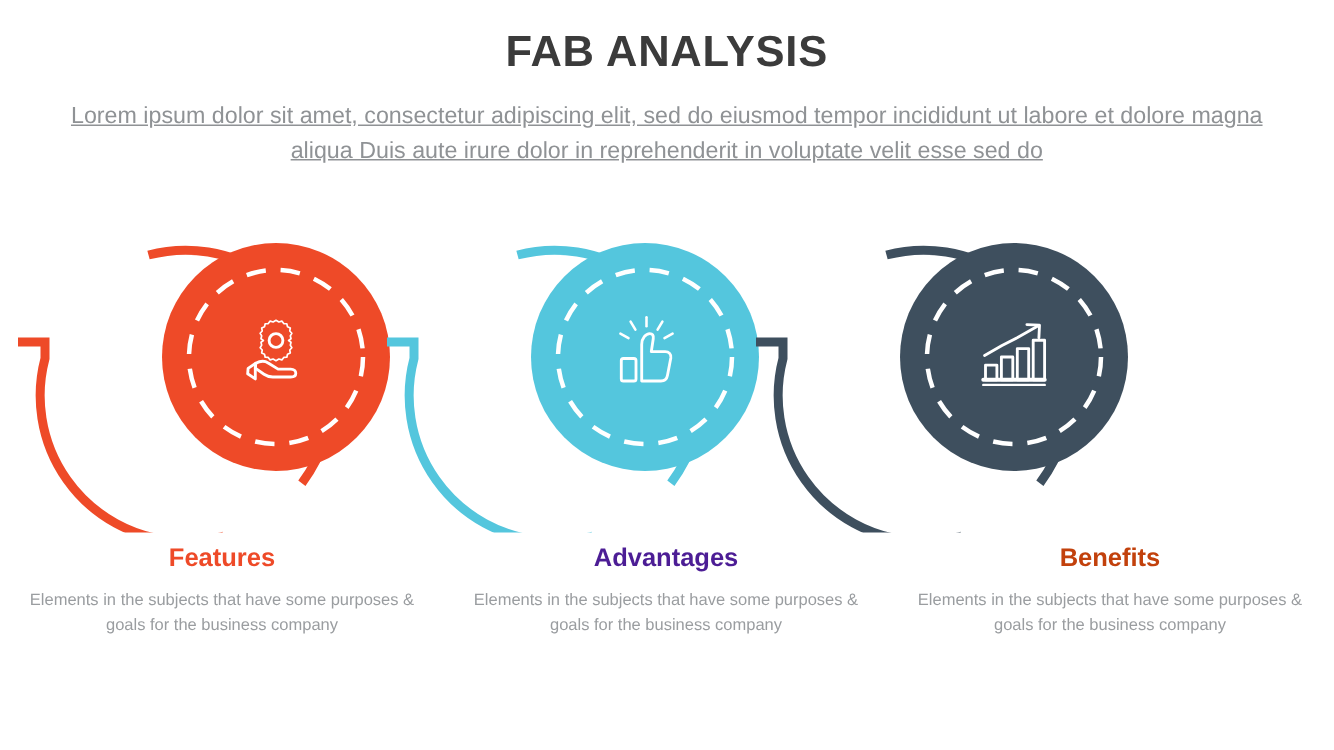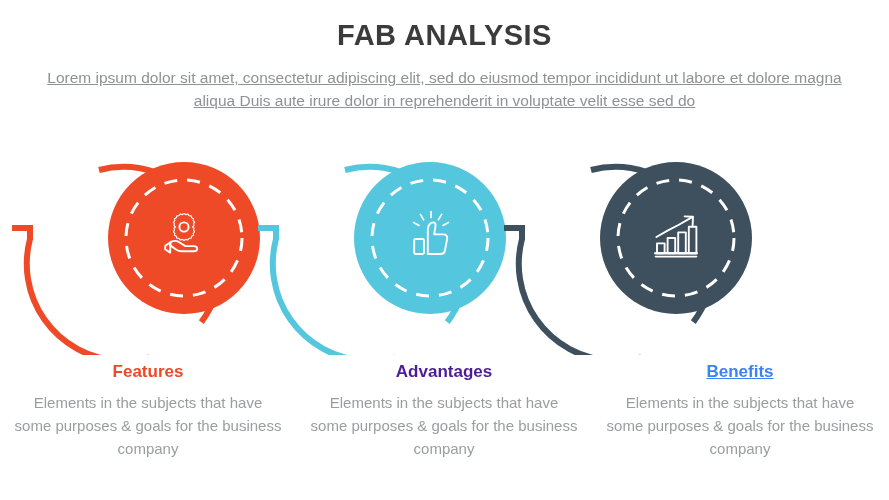--- a/index.html
+++ b/index.html
@@ -62,21 +62,21 @@
     text-align: center;
     padding: 0 14px;
   }
   .caption-title {
     font-size: 17px;
     font-weight: bold;
     margin: 0 0 10px 0;
     line-height: 1.2;
   }
   .caption-desc {
-    font-size: 15px;
+    font-size: 11px;
     color: #9a9da0;
     line-height: 1.52;
     margin: 0;
     font-weight: normal;
   }
 </style>
 </head>
 <body>
 
 <div class="page">
@@ -197,19 +197,19 @@
       <div class="caption-title" style="color:#ee4a28;">Features</div>
       <div class="caption-desc">Elements in the subjects that have  some purposes &amp; goals for the  business company</div>
     </div>
 
     <div class="caption">
       <div class="caption-title" style="color:#4c1d95;">Advantages</div>
       <div class="caption-desc">Elements in the subjects that have  some purposes &amp; goals for the  business company</div>
     </div>
 
     <div class="caption">
-      <div class="caption-title" style="color:#3b82f6;text-decoration:underline;">Benefits</div>
+      <div class="caption-title" style="color:#c2410c;">Benefits</div>
       <div class="caption-desc">Elements in the subjects that have  some purposes &amp; goals for the  business company</div>
     </div>
 
   </div>
 
 </div>
 
 </body></html>

